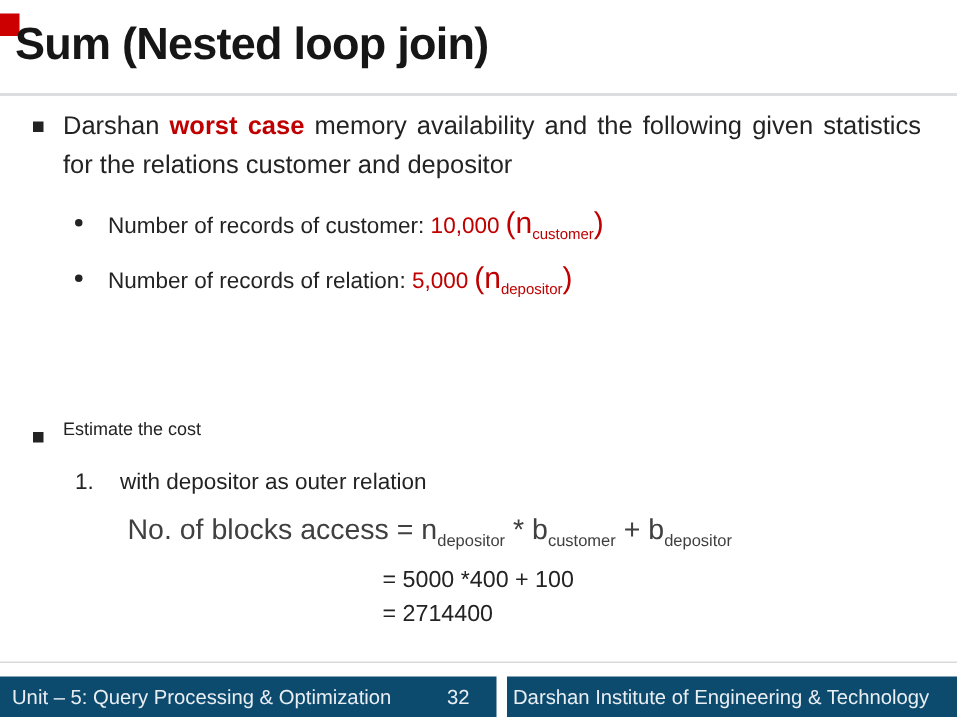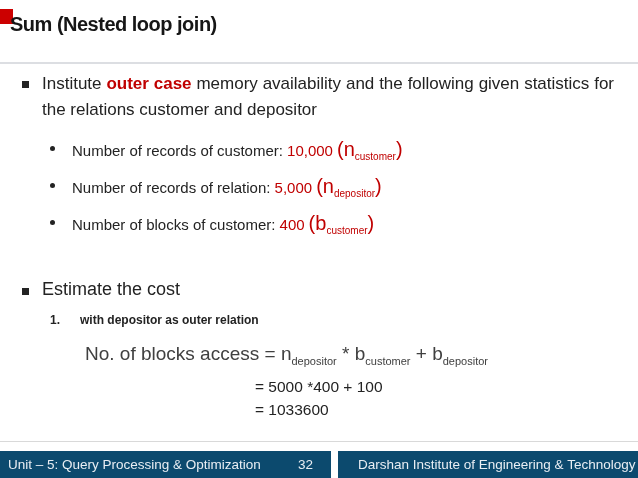--- a/index.html
+++ b/index.html
@@ -19,21 +19,21 @@
   .accent-marker {
     position: absolute;
     left: 0; top: 9px;
     width: 13px; height: 15px;
     background: #cc0000;
   }
   .title {
     position: absolute;
     left: 10px; top: 13px;
     margin: 0;
-    font-size: 20px;
+    font-size: 30px;
     font-weight: bold;
     color: #161616;
     letter-spacing: -0.5px;
     white-space: nowrap;
   }
   .title-rule {
     position: absolute;
     left: 0; top: 62px;
     width: 638px; height: 2px;
     background: #dcdee2;
@@ -81,30 +81,29 @@
   .paren-open { margin-left: 4px; }
   .subscript {
     font-size: 10px;
     vertical-align: -4px;
     letter-spacing: 0;
   }
   .estimate-heading {
     position: absolute;
     left: 42px; top: 279px;
     margin: 0;
-    font-size: 18px;
+    font-size: 12px;
     color: #232323;
     white-space: nowrap;
   }
   .step {
     position: absolute;
     left: 50px; top: 313px;
-    font-size: 12px;
-    white-space: nowrap;
-    font-weight: bold;
+    font-size: 15px;
+    white-space: nowrap;
   }
   .step-number {
     display: inline-block;
     width: 30px;
   }
   .formula {
     position: absolute;
     left: 85px; top: 343px;
     font-size: 19px;
     color: #404040;
@@ -142,61 +141,58 @@
   }
   .footer-left {
     left: 0;
     width: 331px;
     justify-content: space-between;
     padding: 0 18px 0 8px;
   }
   .footer-right {
     left: 338px;
     width: 300px;
-    padding-left: 20px;
+    padding-left: 4px;
   }
   .nowrap { white-space: nowrap; }
 </style>
 </head>
 <body>
 
 <div class="slide">
 
   <div class="accent-marker"></div>
 
   <h1 class="title">Sum (Nested loop join)</h1>
   <div class="title-rule"></div>
 
   <div class="sq-marker sq-b1"></div>
-  <p class="intro"><span>Institute </span><span class="red bold">outer case</span><span> memory availability and the following given statistics for the relations customer and depositor</span></p>
+  <p class="intro"><span>Darshan </span><span class="red bold">worst case</span><span> memory availability and the following given statistics for the relations customer and depositor</span></p>
 
   <div class="stat stat-1">
     <span class="dot-marker"></span><span>Number of records of customer: </span><span class="red nowrap"><span>10,000</span><span class="bigp paren-open">(</span><span class="bigp">n</span><span class="subscript">customer</span><span class="bigp">)</span></span>
   </div>
 
   <div class="stat stat-2">
     <span class="dot-marker"></span><span>Number of records of relation: </span><span class="red nowrap"><span>5,000</span><span class="bigp paren-open">(</span><span class="bigp">n</span><span class="subscript">depositor</span><span class="bigp">)</span></span>
   </div>
 
-  <div class="stat stat-3">
-    <span class="dot-marker"></span><span>Number of blocks of customer: </span><span class="red nowrap"><span>400</span><span class="bigp paren-open">(</span><span class="bigp">b</span><span class="subscript">customer</span><span class="bigp">)</span></span>
-  </div>
 
 
   <div class="sq-marker sq-b2"></div>
   <p class="estimate-heading">Estimate the cost</p>
 
   <div class="step">
     <span class="step-number">1.</span><span>with depositor as outer relation</span>
   </div>
 
   <div class="formula"><span>No. of blocks access = n</span><span class="subscript">depositor</span><span> * b</span><span class="subscript">customer</span><span> + b</span><span class="subscript">depositor</span></div>
 
   <div class="calc calc-1">= 5000 *400 + 100</div>
-  <div class="calc calc-2">= 1033600</div>
+  <div class="calc calc-2">= 2714400</div>
 
   <div class="pre-footer-line"></div>
 
   <div class="footer-bar footer-left">
     <span>Unit – 5: Query Processing &amp; Optimization</span>
     <span>32</span>
   </div>
   <div class="footer-bar footer-right">
     <span>Darshan Institute of Engineering &amp; Technology</span>
   </div>

